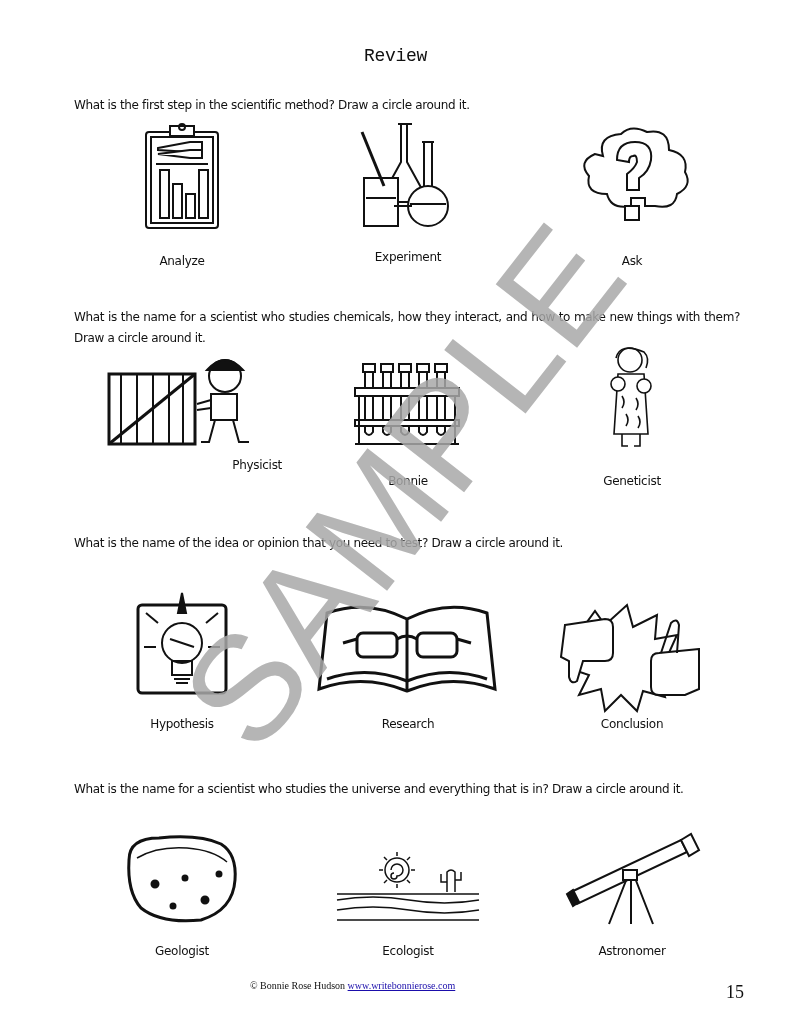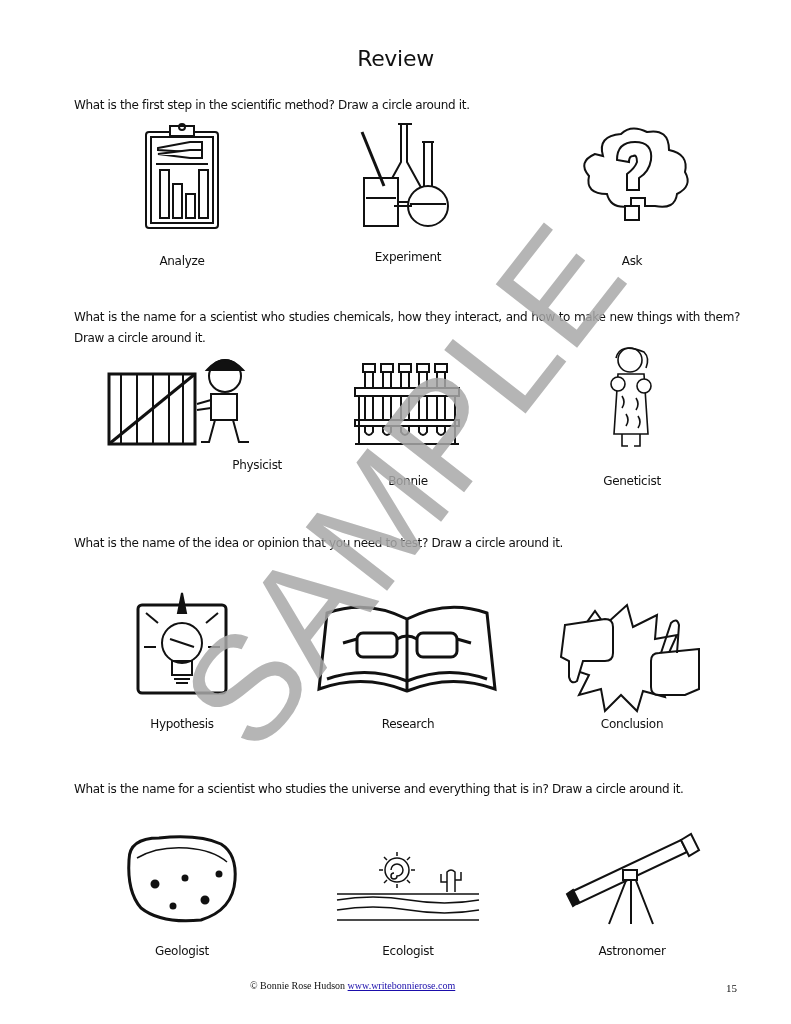--- a/index.html
+++ b/index.html
@@ -1,31 +1,31 @@
 <!DOCTYPE html>
 <html><head>
 <meta charset="utf-8">
 <style>
   html, body { margin:0; padding:0; background:#ffffff; }
   body { width:791px; height:1024px; position:relative; overflow:hidden;
          font-family:"DejaVu Sans", "Liberation Sans", sans-serif; color:#111; }
   .title { position:absolute; top:46px; left:0; width:100%; text-align:center;
-           font-size:22px; letter-spacing:-0.3px; }
+           font-size:18px; letter-spacing:-0.3px;font-family:Liberation Mono, monospace; }
   .q { position:absolute; left:74px; width:666px; font-size:12px; line-height:21px;
        text-align:justify; letter-spacing:-0.35px; }
   .q.one { text-align-last:left; }
   .row { position:absolute; left:70px; width:680px; }
   .item { position:absolute; width:200px; text-align:center; }
   .pic { position:absolute; left:0; width:200px; display:flex; justify-content:center; align-items:flex-end; }
   .lbl { position:absolute; left:0; width:200px; text-align:center; font-size:12px; letter-spacing:-0.3px; }
   svg { overflow:visible; }
   .watermark { position:absolute; left:180px; top:300px; width:480px; height:400px; pointer-events:none; }
   .footer { position:absolute; top:980px; left:250px; font-family:"Liberation Serif","DejaVu Serif",serif; font-size:10px; }
   .footer a { color:#1a0dab; text-decoration:underline; }
-  .pagenum { position:absolute; top:982px; left:726px; font-family:"Liberation Serif","DejaVu Serif",serif; font-size:11px; }
+  .pagenum { position:absolute; top:982px; left:726px; font-family:"Liberation Serif","DejaVu Serif",serif; font-size:18px; }
 </style>
 </head>
 <body>
 
 <div class="title">Review</div>
 
 <div class="q one" style="top:95px;">What is the first step in the scientific method? Draw a circle around it.</div>
 <div class="row" style="top:118px;">
   <div class="item" style="left:12px;">
     <div class="pic" style="top:0;height:112px;">

